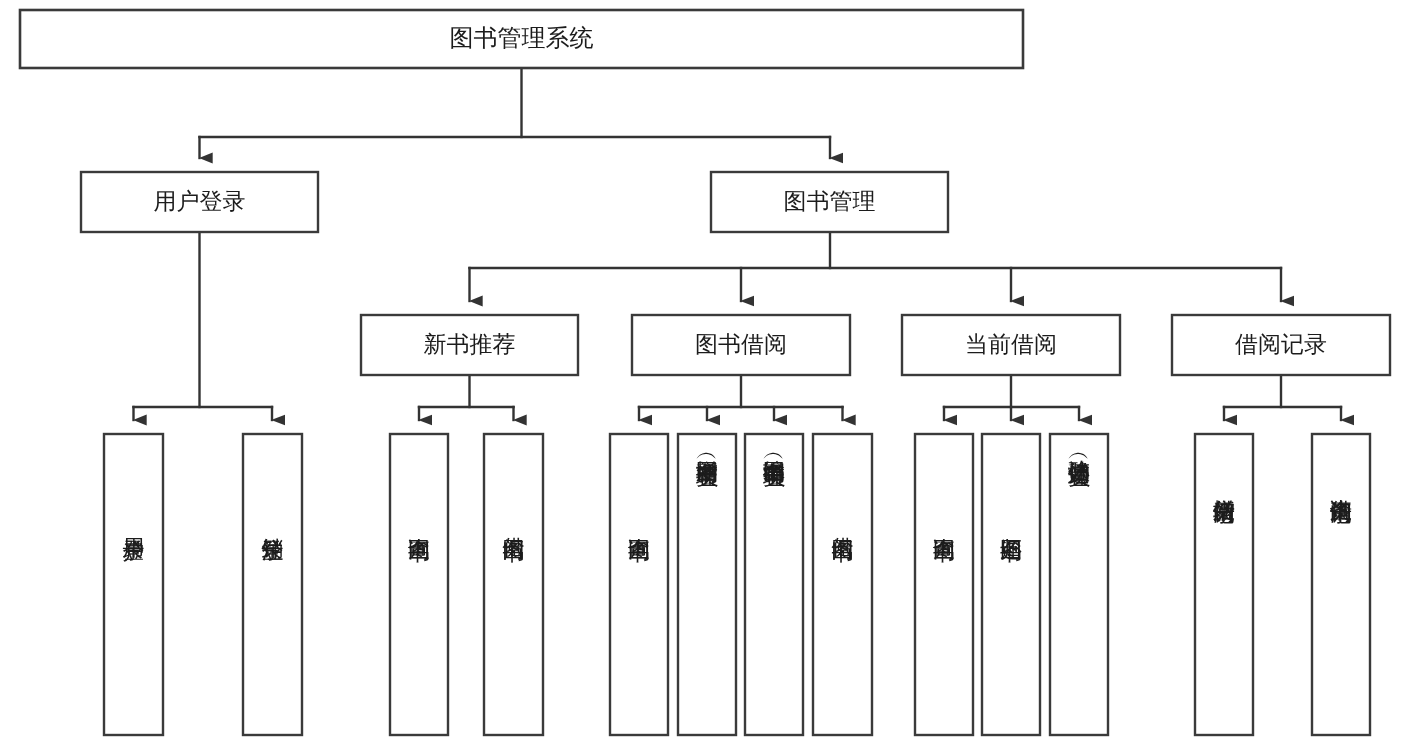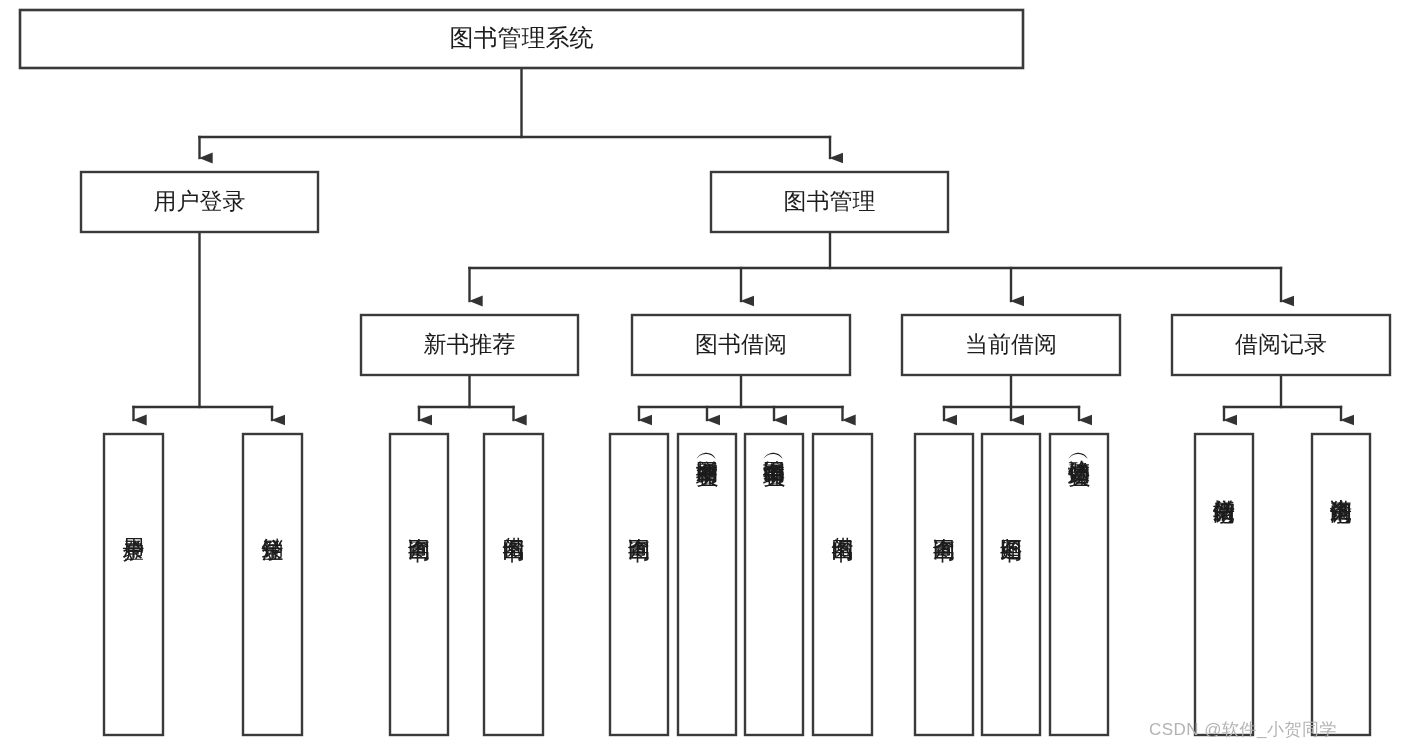--- a/index.html
+++ b/index.html
@@ -11,21 +11,20 @@
     width: 1405px;
     height: 747px;
     font-family: "Liberation Sans", "DejaVu Sans", sans-serif;
     overflow: hidden;
   }
   #diagram-root {
     position: relative;
     width: 1303px;
     height: 747px;
     background: #ffffff;
-    padding-left: 48px;
   }
   svg.diagram-canvas {
     position: absolute;
     left: 0;
     top: 0;
     width: 1405px;
     height: 747px;
   }
   .node-box {
     fill: #ffffff;
@@ -226,15 +225,14 @@
   <div class="leaf-label-wrap" style="left:1050px; top:434px; width:58px; height:301px;">
     <span class="leaf-label" style="margin-top:8px;">确认归还（管理员）</span>
   </div>
   <div class="leaf-label-wrap" style="left:1195px; top:434px; width:58px; height:301px;">
     <span class="leaf-label" style="margin-top:47px;">新增借阅记录</span>
   </div>
   <div class="leaf-label-wrap" style="left:1312px; top:434px; width:58px; height:301px;">
     <span class="leaf-label" style="margin-top:47px;">查询借阅记录</span>
   </div>
 
-  <div class="watermark">CSDN @软件_小贺同学</div>
 
 </div>
 
 </body></html>

